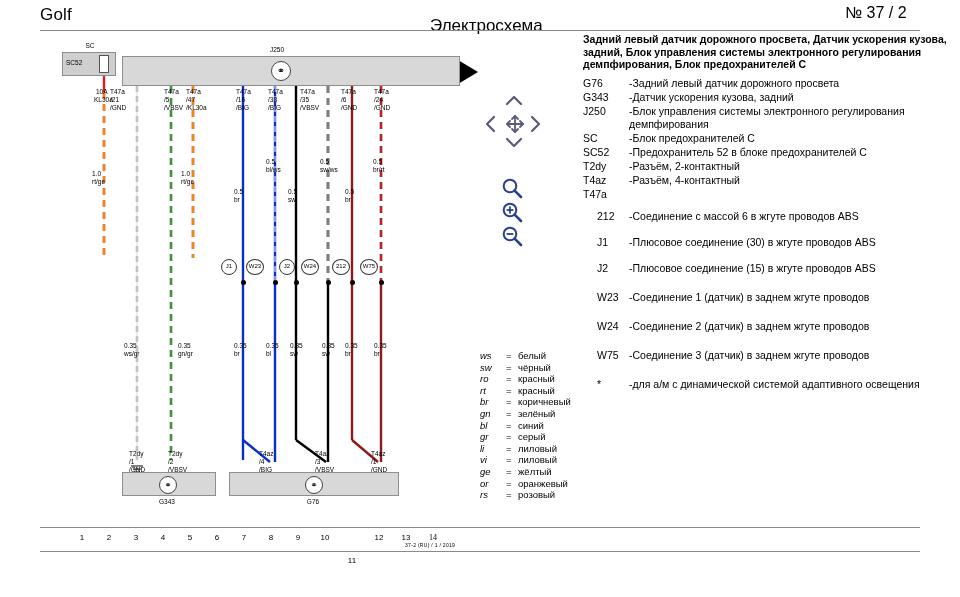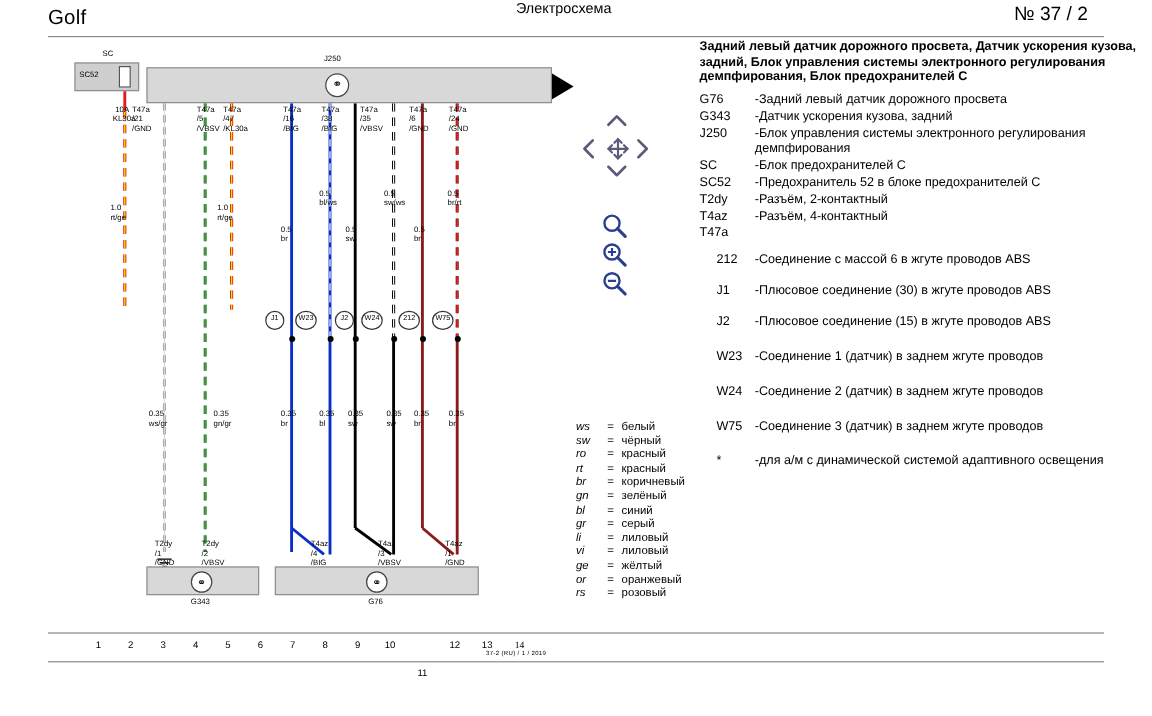--- a/index.html
+++ b/index.html
@@ -24,22 +24,22 @@
   }
   
   .hdr-title {
     position: absolute;
     left: 40px; top: 5px;
     font-size: 17px;
     letter-spacing: .2px;
   }
   .hdr-center {
     position: absolute;
-    left: 430px; top: 0;
-    font-size: 12px;
+    left: 430px; top: 16px;
+    font-size: 17px;
   }
   .hdr-num {
     position: absolute;
     left: 845px; top: 4px;
     font-size: 16px;
   }
   .hdr-rule {
     position: absolute;
     left: 40px; top: 30px;
     width: 880px;

